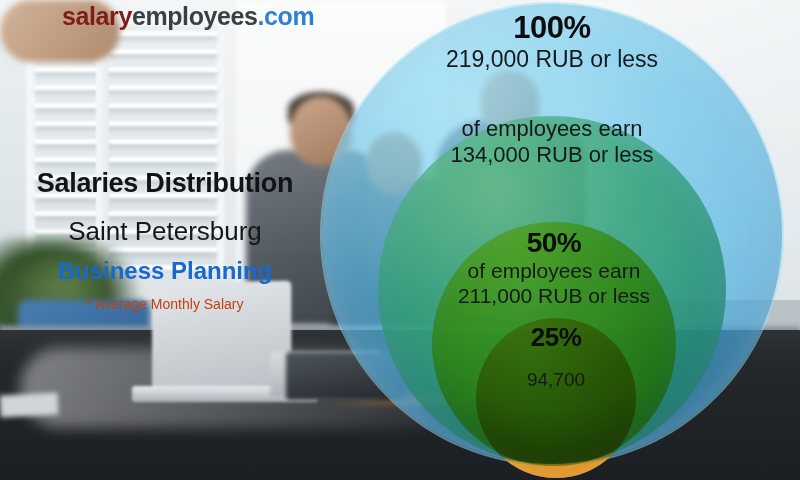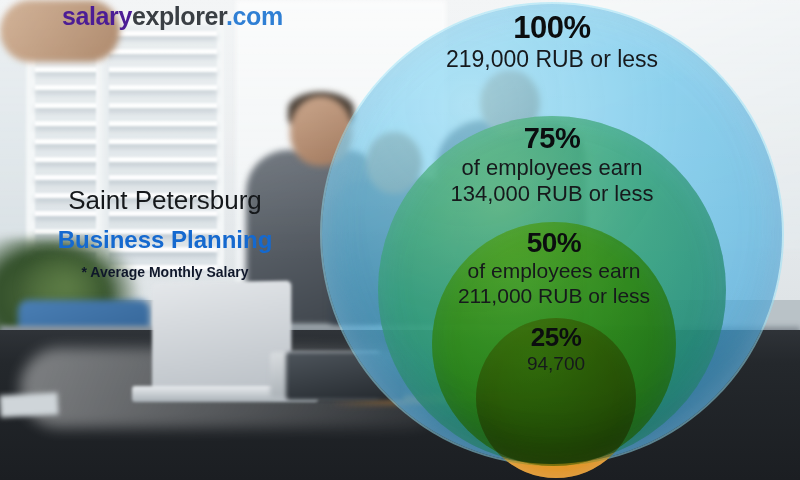--- a/index.html
+++ b/index.html
@@ -162,21 +162,21 @@
     position:absolute; inset:0;
     background:linear-gradient(180deg,rgba(255,255,255,.12),rgba(255,255,255,0) 55%);
   }
 
   
   #logo {
     position:absolute; left:62px; top:2px;
     font-size:25px; font-weight:700; letter-spacing:-0.4px;
     white-space:nowrap; z-index:40;
   }
-  #logo .b { color:#4c1d95;text-align:center; }
+  #logo .b { color:#7f1d1d;text-align:center; }
   #logo .d { color:#3a3f44; }
   #logo .c { color:#2f7fd4; }
 
   
   #lefttext {
     position:absolute; left:0; top:168px; width:330px;
     text-align:center; z-index:40;
   }
   #title {
     font-size:27px; font-weight:700; color:#111417;
@@ -184,21 +184,21 @@
   }
   #subtitle {
     font-size:26px; font-weight:400; color:#15181b;
     margin-top:18px; line-height:1.15;
   }
   #job {
     font-size:24px; font-weight:700; color:#1569cf;
     margin-top:10px; line-height:1.15;
   }
   #note {
-    font-size:14px; font-weight:700; color:#0f172a;
+    font-size:14px; font-weight:400; color:#c2410c;
     margin-top:11px;
   }
 
   
   #circles { position:absolute; inset:0; z-index:30; }
   .circ {
     position:absolute; border-radius:50%;
     display:flex; flex-direction:column; align-items:center;
     text-align:center;
   }
@@ -251,21 +251,21 @@
 
   
   #c25 {
     left:476px; top:318px; width:160px; height:160px;
     background:
       radial-gradient(circle at 36% 26%, rgba(252,196,78,.97) 0%, rgba(246,170,44,.97) 48%, rgba(236,146,26,.97) 100%);
     box-shadow: inset 0 0 20px rgba(255,255,255,.30),
                 inset 0 -10px 20px rgba(170,100,10,.26);
     mix-blend-mode:multiply;
   }
-  #c25-txt { left:476px; top:318px; width:160px; height:160px; }
+  #c25-txt { left:476px; top:318px; width:160px; height:160px;gap:16px; }
   #c25-txt .pct { font-size:26px; margin-top:4px; }
   #c25-txt .ln { font-size:19px; line-height:1.17; }
 
   .txtlayer { position:absolute; z-index:34; pointer-events:none; }
 </style>
 </head>
 <body>
 
 <div id="photo">
   <div class="wall"></div>
@@ -313,42 +313,42 @@
 
   <div class="lap-screen"></div>
   <div class="lap-base"></div>
   <div class="lap2"></div>
   <div class="notebook"></div>
   <div class="paper"></div>
 
   <div class="photo-wash"></div>
 </div>
 
-<div id="logo"><span class="b">salary</span><span class="d">explorer</span><span class="c">.com</span></div>
+<div id="logo"><span class="b">salary</span><span class="d">employees</span><span class="c">.com</span></div>
 
 <div id="lefttext">
+  <div id="title">Salaries Distribution</div>
   <div id="subtitle">Saint Petersburg</div>
   <div id="job">Business Planning</div>
   <div id="note">* Average Monthly Salary</div>
 </div>
 
 <div id="circles">
   <div class="circ" id="c100"></div>
   <div class="circ" id="c75"></div>
   <div class="circ" id="c50"></div>
   <div class="circ" id="c25"></div>
 </div>
 
 <div class="circ txtlayer" id="c100-txt">
   <div class="pct">100%</div>
   <div class="ln">219,000 RUB or less</div>
 </div>
 
 <div class="circ txtlayer" id="c75-txt">
-  <div class="pct">75%</div>
   <div class="ln">of employees earn</div>
   <div class="ln">134,000 RUB or less</div>
 </div>
 
 <div class="circ txtlayer" id="c50-txt">
   <div class="pct">50%</div>
   <div class="ln">of employees earn</div>
   <div class="ln">211,000 RUB or less</div>
 </div>
 

